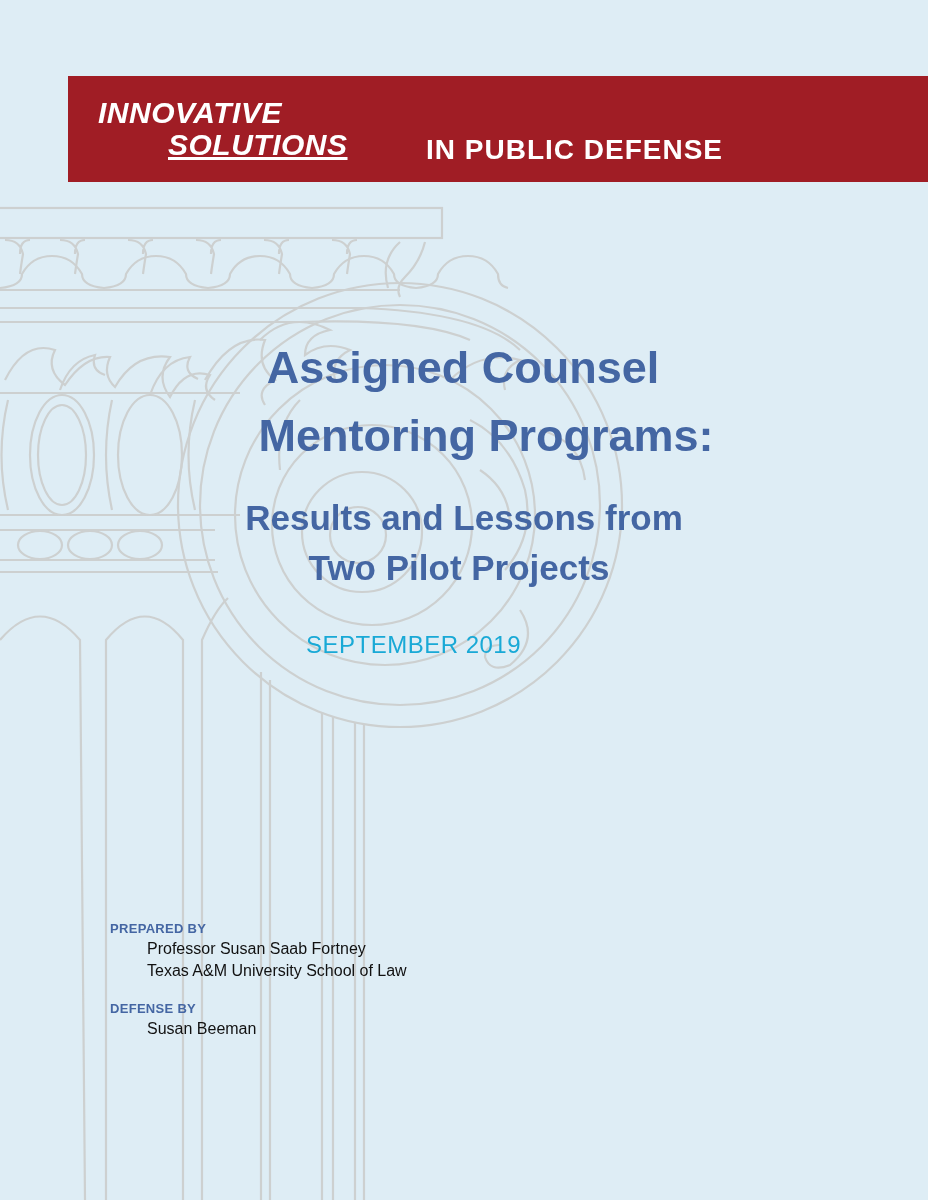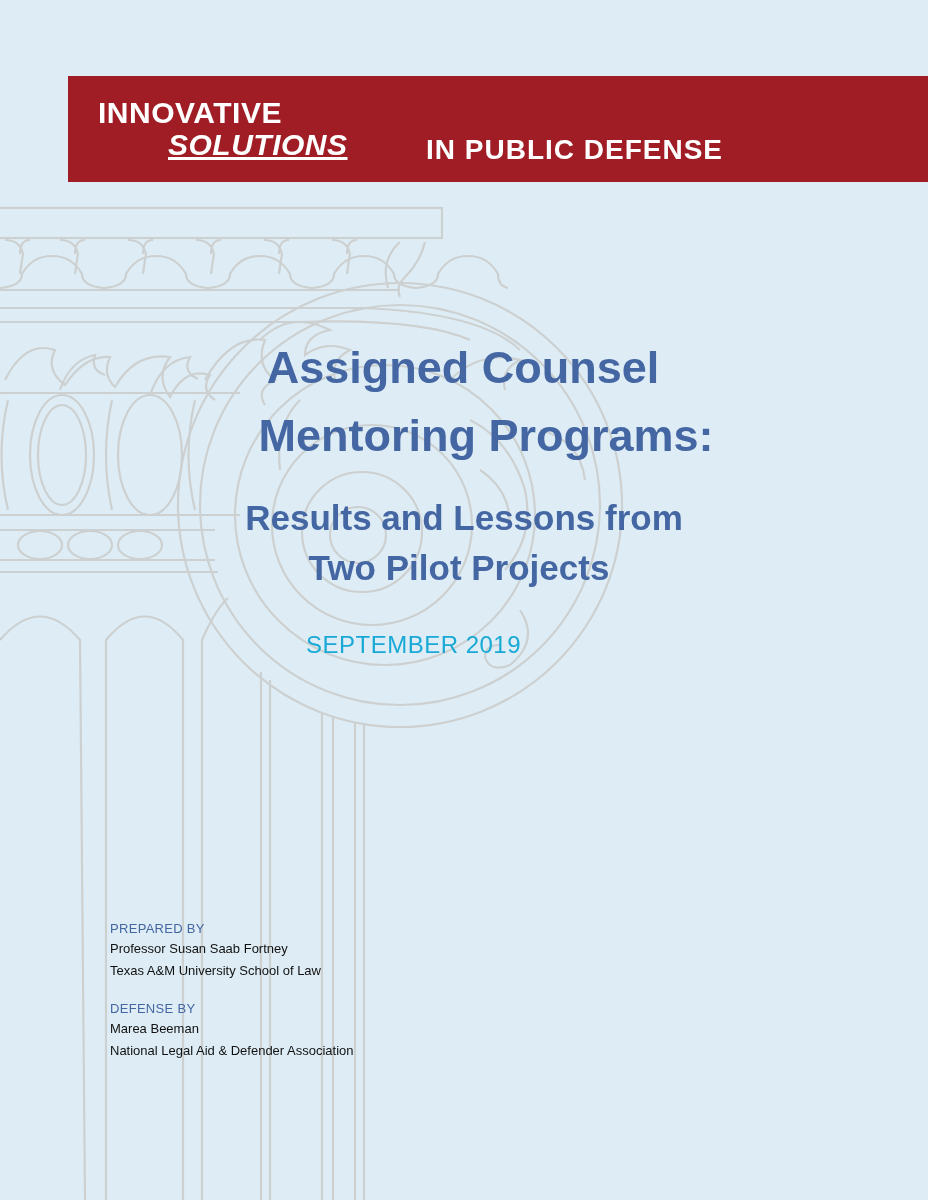--- a/index.html
+++ b/index.html
@@ -10,40 +10,40 @@
   }
   .art { position:absolute; left:0; top:0; width:928px; height:1200px; }
   .banner {
     position:absolute; left:68px; top:76px; width:860px; height:106px;
     background:#a01d25;
   }
   .banner .l1, .banner .l2, .banner .l3 {
     position:absolute; color:#ffffff; font-weight:bold; white-space:nowrap;
     letter-spacing:0.5px;
   }
-  .banner .l1 { left:30px; top:22px; font-size:30px; line-height:30px; }
+  .banner .l1 { left:30px; top:22px; font-size:30px; font-style:italic; line-height:30px; }
   .banner .l2 { left:100px; top:53px; font-size:30px; font-style:italic; line-height:32px;text-decoration:underline; }
   .banner .l3 { left:358px; top:60px; font-size:28px; line-height:28px; letter-spacing:1px; }
 
   .title {
     position:absolute; left:0; width:928px; text-align:center;
     color:#4466a3; font-weight:bold;
   }
   .t1 { top:342px; font-size:45px; line-height:52px; left:-1px; }
   .t2 { top:410px; font-size:45px; line-height:52px; left:22px; }
   .sub { position:absolute; left:0; width:928px; text-align:center; color:#4466a3; font-weight:bold; }
   .s1 { top:496px; font-size:35px; line-height:44px; }
   .s2 { top:546px; font-size:35px; line-height:44px; left:-5px; }
   .date {
     position:absolute; left:0; width:827px; text-align:center; top:630px;
     color:#19a9d6; font-size:24px; line-height:30px; letter-spacing:0.5px;
   }
   .credits { position:absolute; left:110px; top:920px; }
-  .credits .label { color:#4466a3; font-weight:normal; font-size:13px; line-height:18px; letter-spacing:0.3px; }
-  .credits .line { color:#111111; font-size:13px; line-height:22px; }
+  .credits .label { color:#4466a3; font-weight:bold; font-size:13px; line-height:18px; letter-spacing:0.3px; }
+  .credits .line { color:#111111; font-size:16px; line-height:22px;margin-left:37px; }
   .credits .gap { height:18px; }
 </style>
 </head>
 <body>
 
 <svg class="art" viewBox="0 0 928 1200" fill="none" stroke="#cdd0d0" stroke-width="2.2">
 
   <rect x="-5" y="208" width="447" height="30"></rect>
 
   <path d="M-5 290 L400 290"></path>
@@ -99,15 +99,14 @@
 <div class="sub s1">Results and Lessons from</div>
 <div class="sub s2">Two Pilot Projects</div>
 <div class="date">SEPTEMBER 2019</div>
 
 <div class="credits">
   <div class="label">PREPARED BY</div>
   <div class="line">Professor Susan Saab Fortney</div>
   <div class="line">Texas A&amp;M University School of Law</div>
   <div class="gap"></div>
   <div class="label">DEFENSE BY</div>
-  <div class="line">Marea Beeman</div>
-  <div class="line">National Legal Aid &amp; Defender Association</div>
+  <div class="line">Susan Beeman</div>
 </div>
 
 </body></html>

